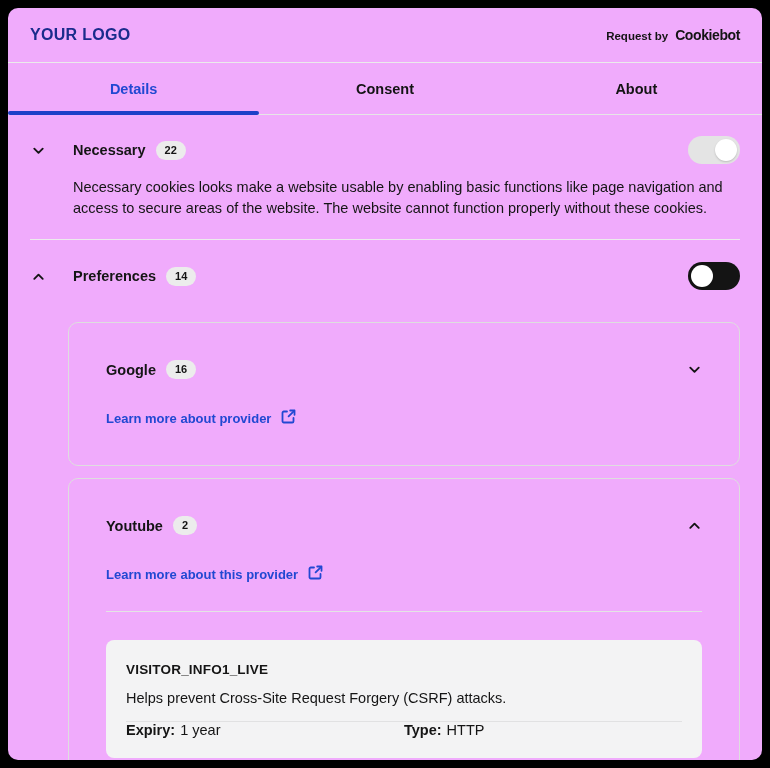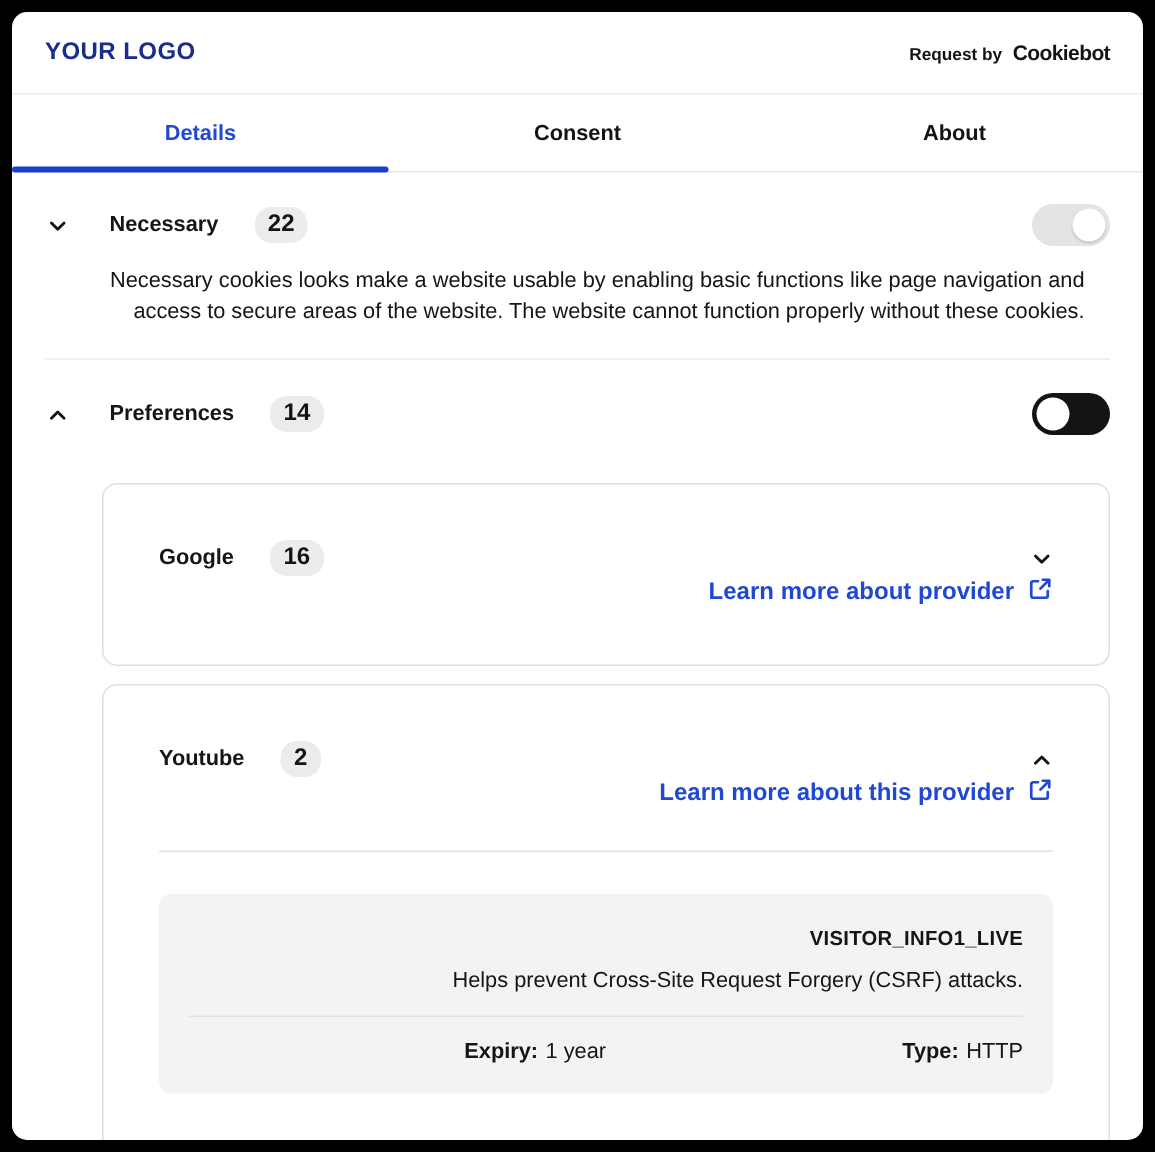--- a/index.html
+++ b/index.html
@@ -13,24 +13,23 @@
   .frame {
     position: relative;
     width: 770px; height: 768px;
     background: #000;
     overflow: hidden;
   }
   .dialog {
     position: absolute;
     left: 8px; top: 8px;
     width: 754px; height: 752px;
-    background: #ffffff;
+    background: #f0abfc;
     border-radius: 10px;
     overflow: hidden;
-    text-align: right;
   }
 
   
   .hdr {
     height: 55px;
     display: flex;
     align-items: center;
     justify-content: space-between;
     padding: 0 22px;
     border-bottom: 1px solid #ebebeb;
@@ -72,24 +71,24 @@
   .chev-btn {
     width: 16px; height: 16px;
     background: none; border: none; padding: 0;
     display: flex; align-items: center; justify-content: center;
     margin-right: 27px;
     cursor: pointer;
     flex: 0 0 auto;
   }
   .cat-name { font-size: 14.5px; font-weight: 700; }
   .badge {
-    margin-left: 24px;
+    margin-left: 10px;
     background: #ececec;
     color: #141414;
-    font-size: 16px; font-weight: 700;
+    font-size: 11px; font-weight: 700;
     padding: 4px 9px;
     border-radius: 11px;
     line-height: 1;
   }
   .toggle {
     margin-left: auto;
     width: 52px; height: 28px;
     border-radius: 14px;
     position: relative;
     cursor: pointer;
@@ -125,43 +124,43 @@
     padding: 37px;
     margin-left: 38px;
     margin-right: 0;
   }
   .provider-card.first { margin-top: 31px; }
   .provider-card.second { margin-top: 12px; }
   .provider-head { display: flex; align-items: center; }
   .provider-name { font-size: 14.5px; font-weight: 700; }
   .provider-head .chev-btn { margin-right: 0; margin-left: auto; }
   .learn-link {
-    margin-top: 0;
+    margin-top: 29px;
     display: inline-flex;
     align-items: center;
     gap: 9px;
     color: #2148d2;
-    font-size: 16px;
+    font-size: 13px;
     font-weight: 700;
     text-decoration: none;
     cursor: pointer;
   }
   .card-sep { border: none; border-top: 1px solid #e4e4e4; margin: 27px 0 0 0; }
 
   
   .cookie-card {
     background: #f3f3f4;
     border-radius: 8px;
     padding: 20px;
     margin-top: 28px;
   }
   .cookie-name { font-size: 13.5px; font-weight: 700; letter-spacing: 0.2px; margin-top: 2px; }
   .cookie-desc { font-size: 14.5px; margin-top: 13px; color: #151515; }
   .cookie-sep { border: none; border-top: 1px solid #e1e1e2; margin: 15px 0 0 0; }
-  .cookie-meta { display: flex; margin-top: 15px; }
+  .cookie-meta { display: flex; margin-top: 0; }
   .meta-item { width: 50%; font-size: 14.5px; color: #151515; }
   .meta-label { font-weight: 700; margin-right: 5px; }
 
   svg.chev { display: block; }
 </style>
 </head>
 <body>
 
 <div class="frame">
   <div class="dialog">

